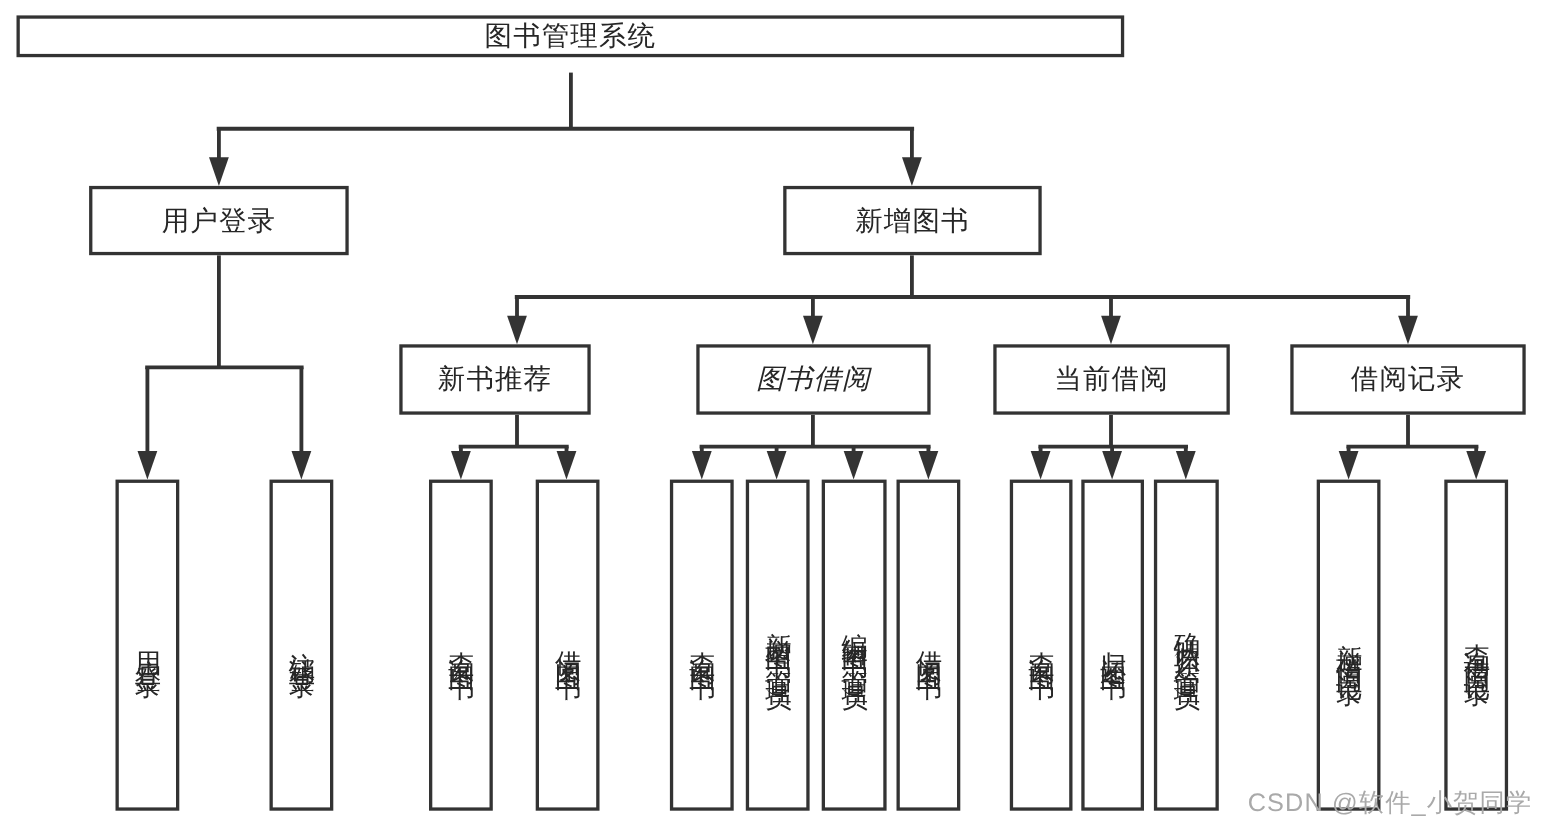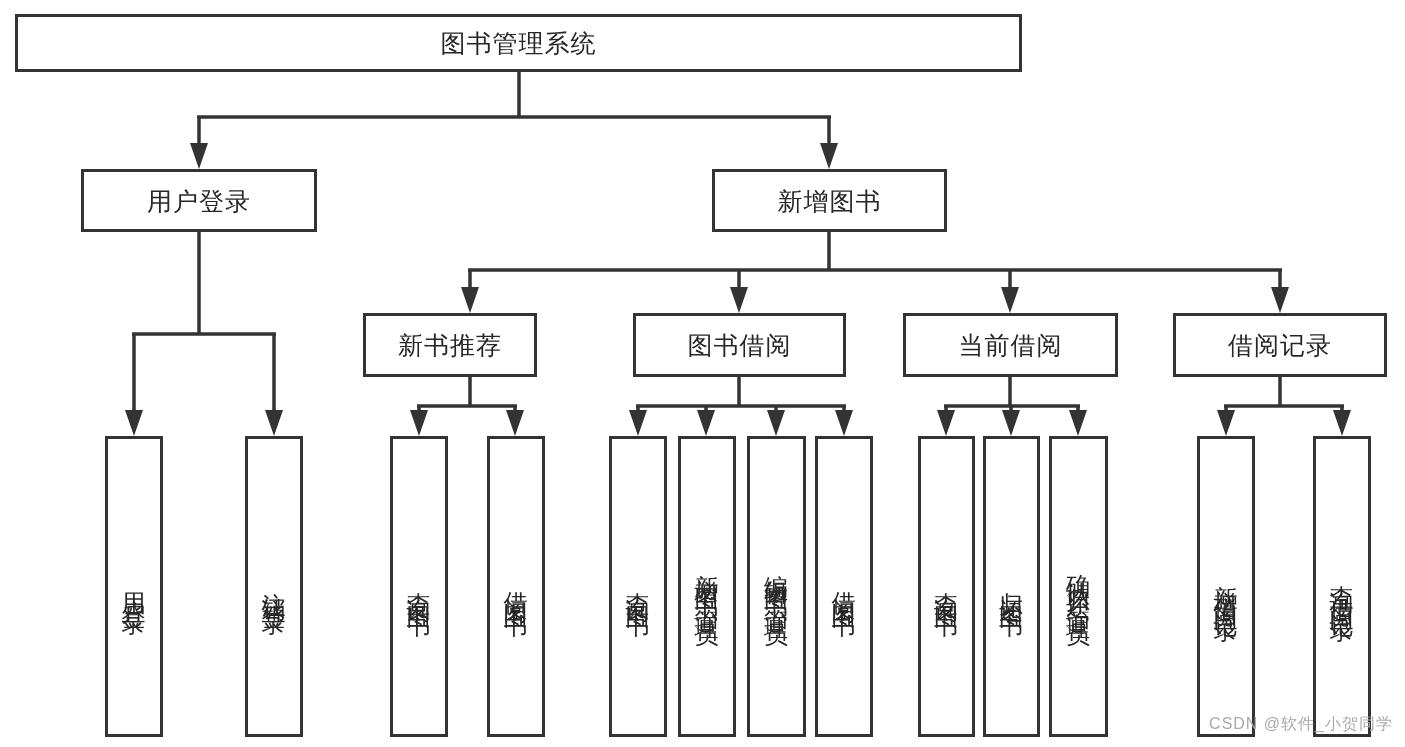--- a/index.html
+++ b/index.html
@@ -28,21 +28,21 @@
     font-size:25px;letter-spacing:1px;line-height:1.2;white-space:nowrap;
     color:var(--text);
   }
   .box.v span{
     writing-mode:vertical-rl;text-orientation:mixed;
     font-size:24px;letter-spacing:7px;line-height:1.3;
     color:var(--text);
   }
   .watermark{
     position:absolute;right:12px;top:714px;
-    font-size:16px;letter-spacing:1px;color:var(--watermark);
+    font-size:23px;letter-spacing:1px;color:var(--watermark);
     white-space:nowrap;
   }
 </style>
 </head>
 <body>
 
 <div id="canvas">
 
   <svg class="connectors" viewBox="0 0 1405 747" xmlns="http://www.w3.org/2000/svg">
 
@@ -113,35 +113,35 @@
     <g>
       <line x1="1280" y1="377" x2="1280" y2="406"></line>
       <line x1="1224" y1="406" x2="1344" y2="406"></line>
       <line x1="1226" y1="406" x2="1226" y2="418"></line>
       <polygon points="1217,410 1235,410 1226,436"></polygon>
       <line x1="1342" y1="406" x2="1342" y2="418"></line>
       <polygon points="1333,410 1351,410 1342,436"></polygon>
     </g>
   </svg>
 
-  <div class="box h" style="left:15px;top:14px;width:1007px;height:58px;">
+  <div class="box h" style="left:15px;top:14px;width:1007px;height:38px;">
     <span>图书管理系统</span>
   </div>
 
   <div class="box h" style="left:81px;top:169px;width:236px;height:63px;">
     <span>用户登录</span>
   </div>
   <div class="box h" style="left:712px;top:169px;width:235px;height:63px;">
     <span>新增图书</span>
   </div>
 
   <div class="box h" style="left:363px;top:313px;width:174px;height:64px;">
     <span>新书推荐</span>
   </div>
-  <div class="box h" style="left:633px;top:313px;width:213px;height:64px;">
+  <div class="box h" style="left:633px;top:313px;width:213px;height:64px;font-style:italic;">
     <span>图书借阅</span>
   </div>
   <div class="box h" style="left:903px;top:313px;width:215px;height:64px;">
     <span>当前借阅</span>
   </div>
   <div class="box h" style="left:1173px;top:313px;width:214px;height:64px;">
     <span>借阅记录</span>
   </div>
 
   <div class="box v" style="left:105px;top:436px;width:58px;height:301px;">

